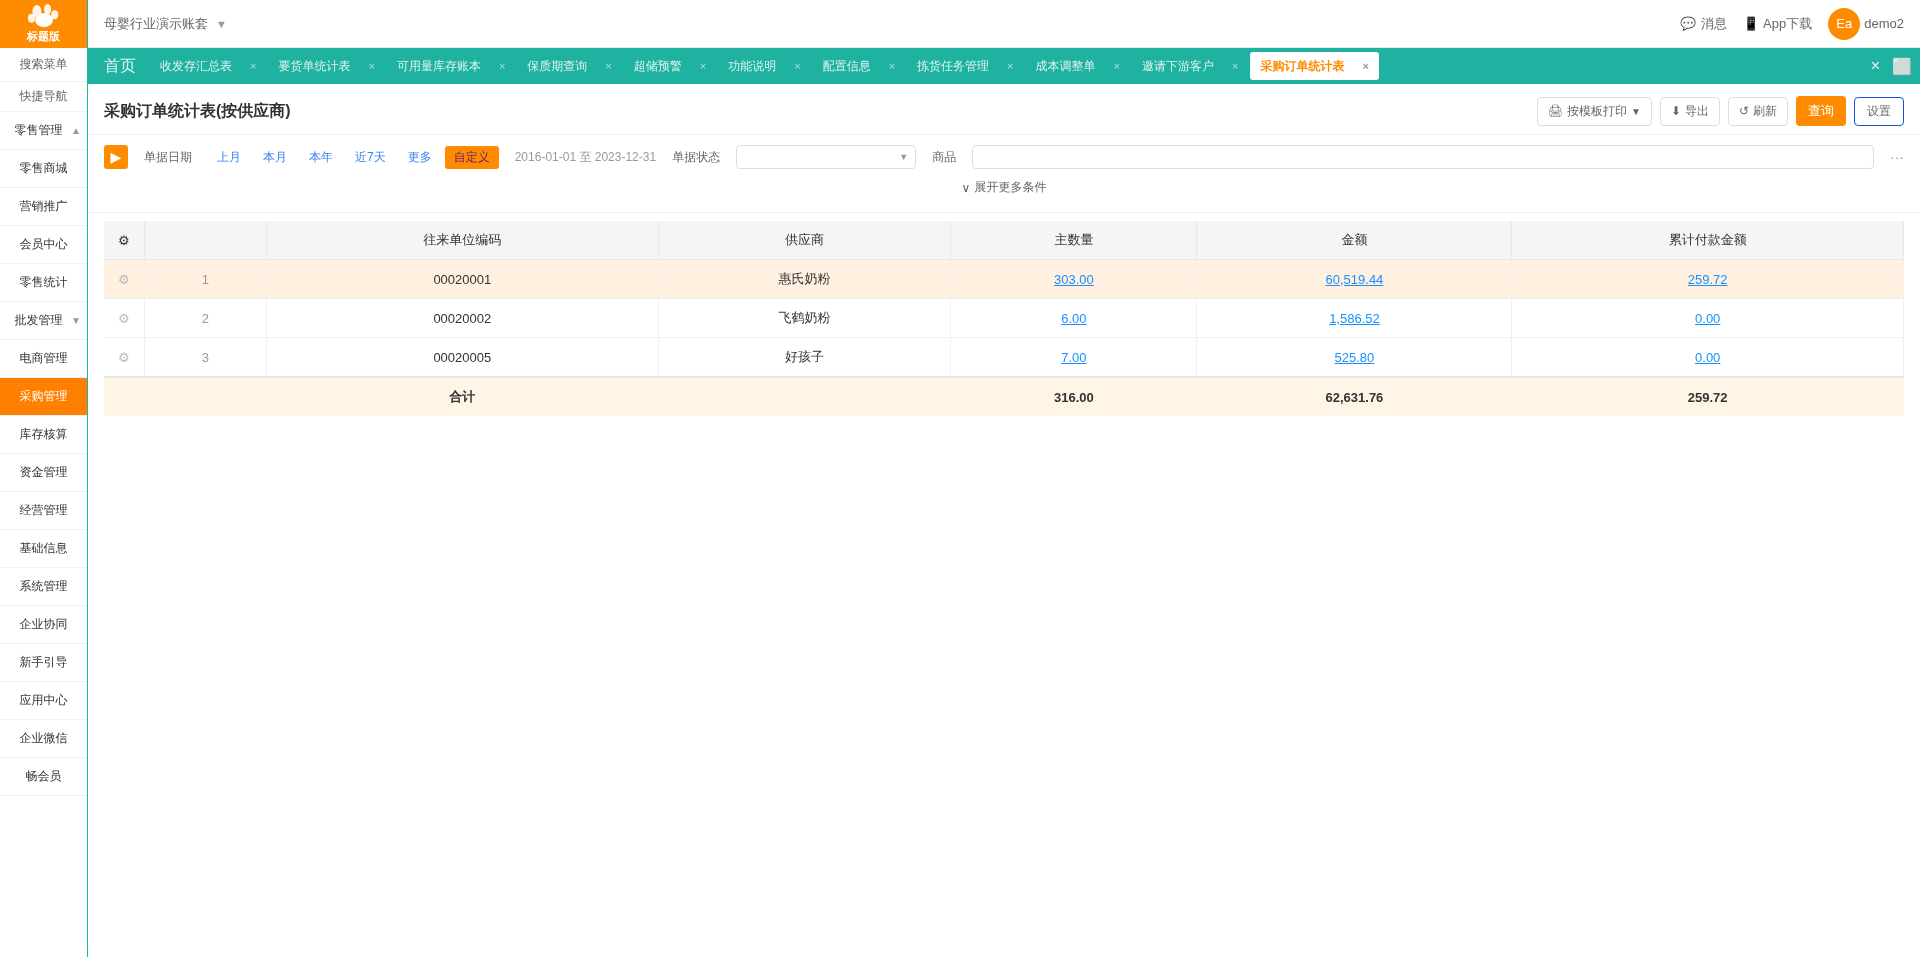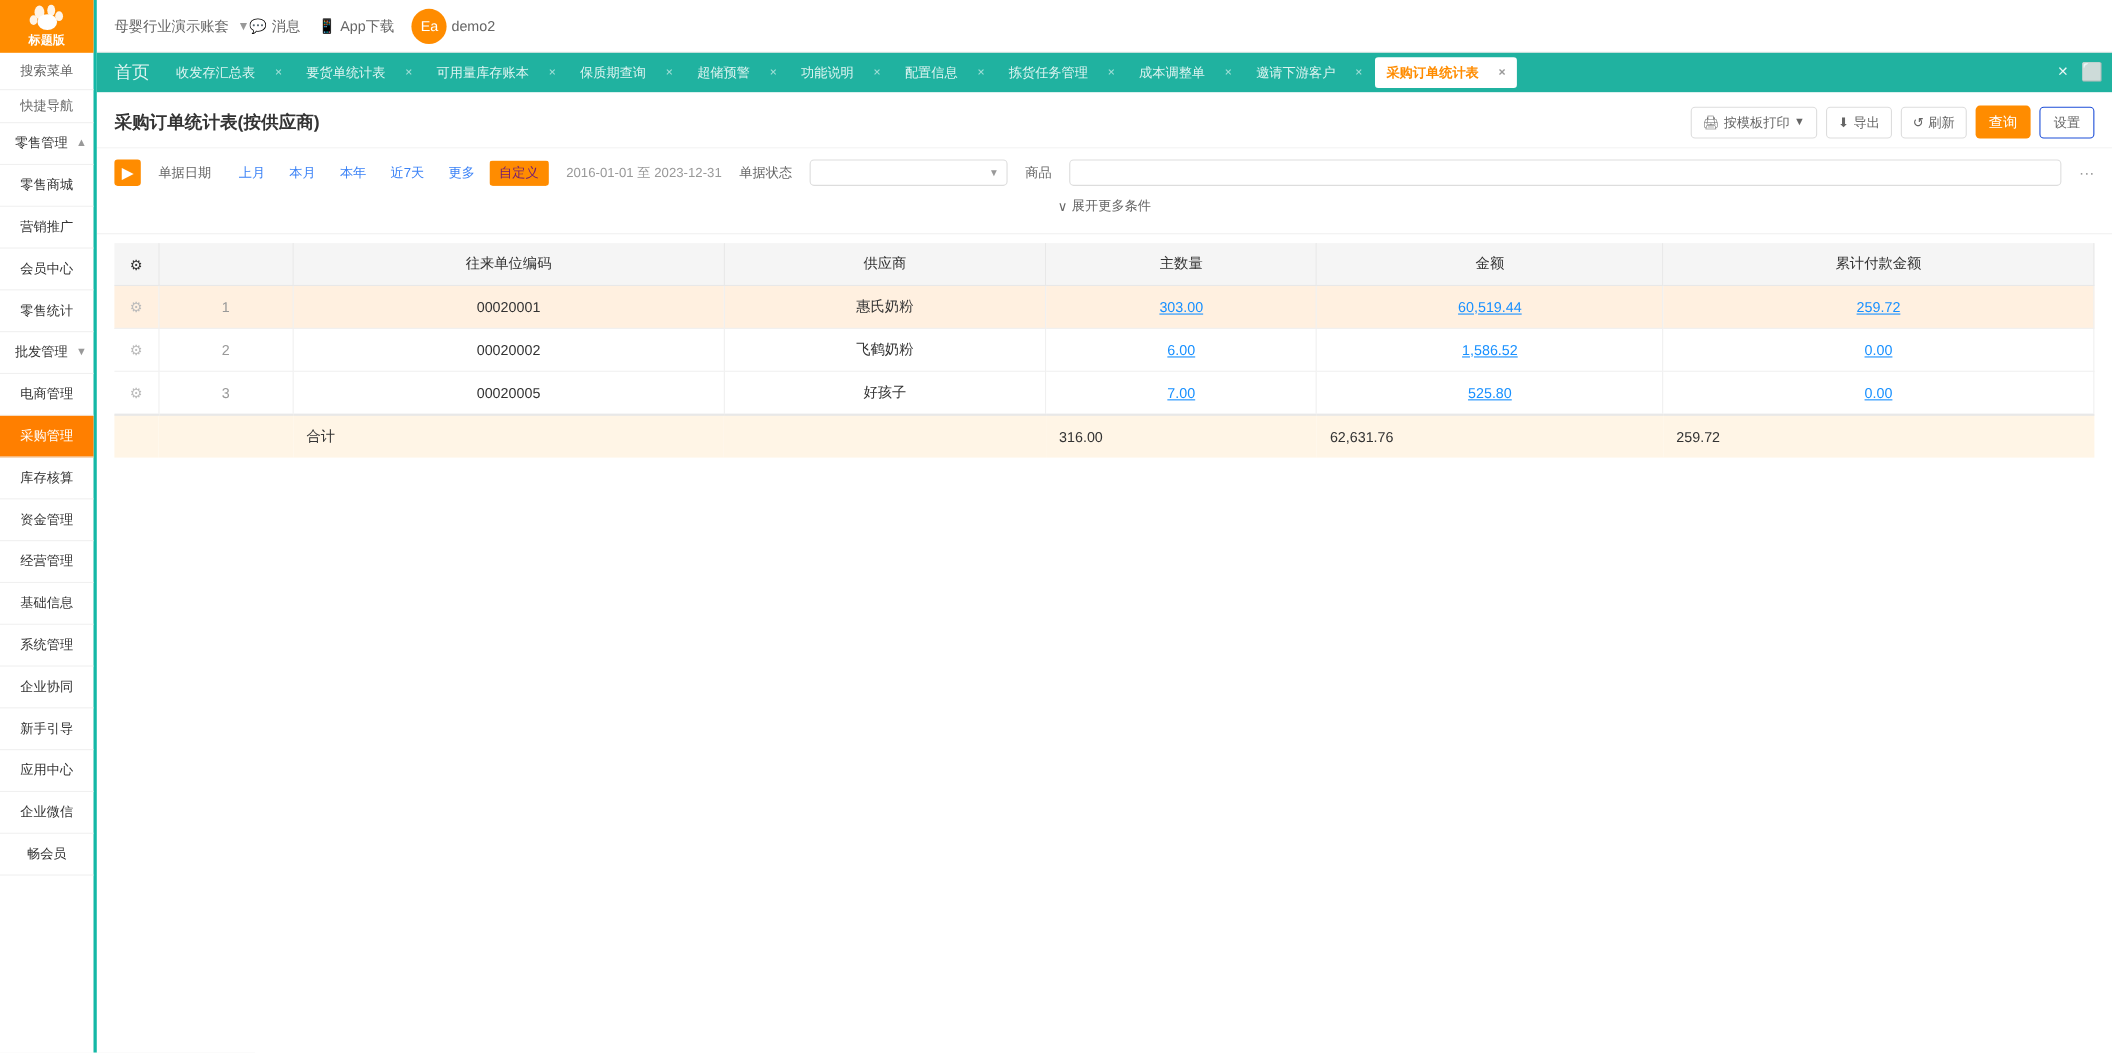--- a/index.html
+++ b/index.html
@@ -4,21 +4,21 @@
   <style>
     * { box-sizing: border-box; margin: 0; padding: 0; }
     body { font-family: 'Microsoft YaHei', Arial, sans-serif; font-size: 13px; background: #f5f5f5; display: flex; height: 957px; overflow: hidden; }
 
     
     .sidebar {
       width: 88px;
       background: #fff;
       display: flex;
       flex-direction: column;
-      border-right: 3px solid #14b8a6;
+      border-right: 1px solid #14b8a6;
       flex-shrink: 0;
     }
     .sidebar-logo {
       background: #ff8c00;
       height: 48px;
       display: flex;
       align-items: center;
       justify-content: center;
       color: white;
       font-size: 11px;
@@ -67,20 +67,21 @@
       flex-direction: column;
       overflow: hidden;
     }
 
     
     .top-header {
       background: #fff;
       height: 48px;
       display: flex;
       align-items: center;
+      justify-content: space-between;
       padding: 0 16px;
       border-bottom: 1px solid #e8e8e8;
       flex-shrink: 0;
     }
     .top-header-left {
       display: flex;
       align-items: center;
       gap: 8px;
       color: #666;
       font-size: 13px;
@@ -360,23 +361,23 @@
       font-size: 13px;
       color: #333;
       border-bottom: 1px solid #f0f0f0;
       border-right: 1px solid #f0f0f0;
     }
     tbody td a, .link { color: #1890ff; text-decoration: underline; cursor: pointer; }
     .row-num { color: #999; }
     tfoot tr { background: #fff5e6; }
     tfoot td {
       padding: 10px 12px;
-      text-align: left;
+      text-align: center;
       font-size: 13px;
-      font-weight: normal;
+      font-weight: bold;
       color: #333;
       border-top: 2px solid #e8e8e8;
     }
 
     
     .table-area::-webkit-scrollbar { width: 6px; }
     .table-area::-webkit-scrollbar-thumb { background: #ddd; border-radius: 3px; }
     .dropdown-arrow { font-size: 11px; color: #999; }
   </style>
 </head>

